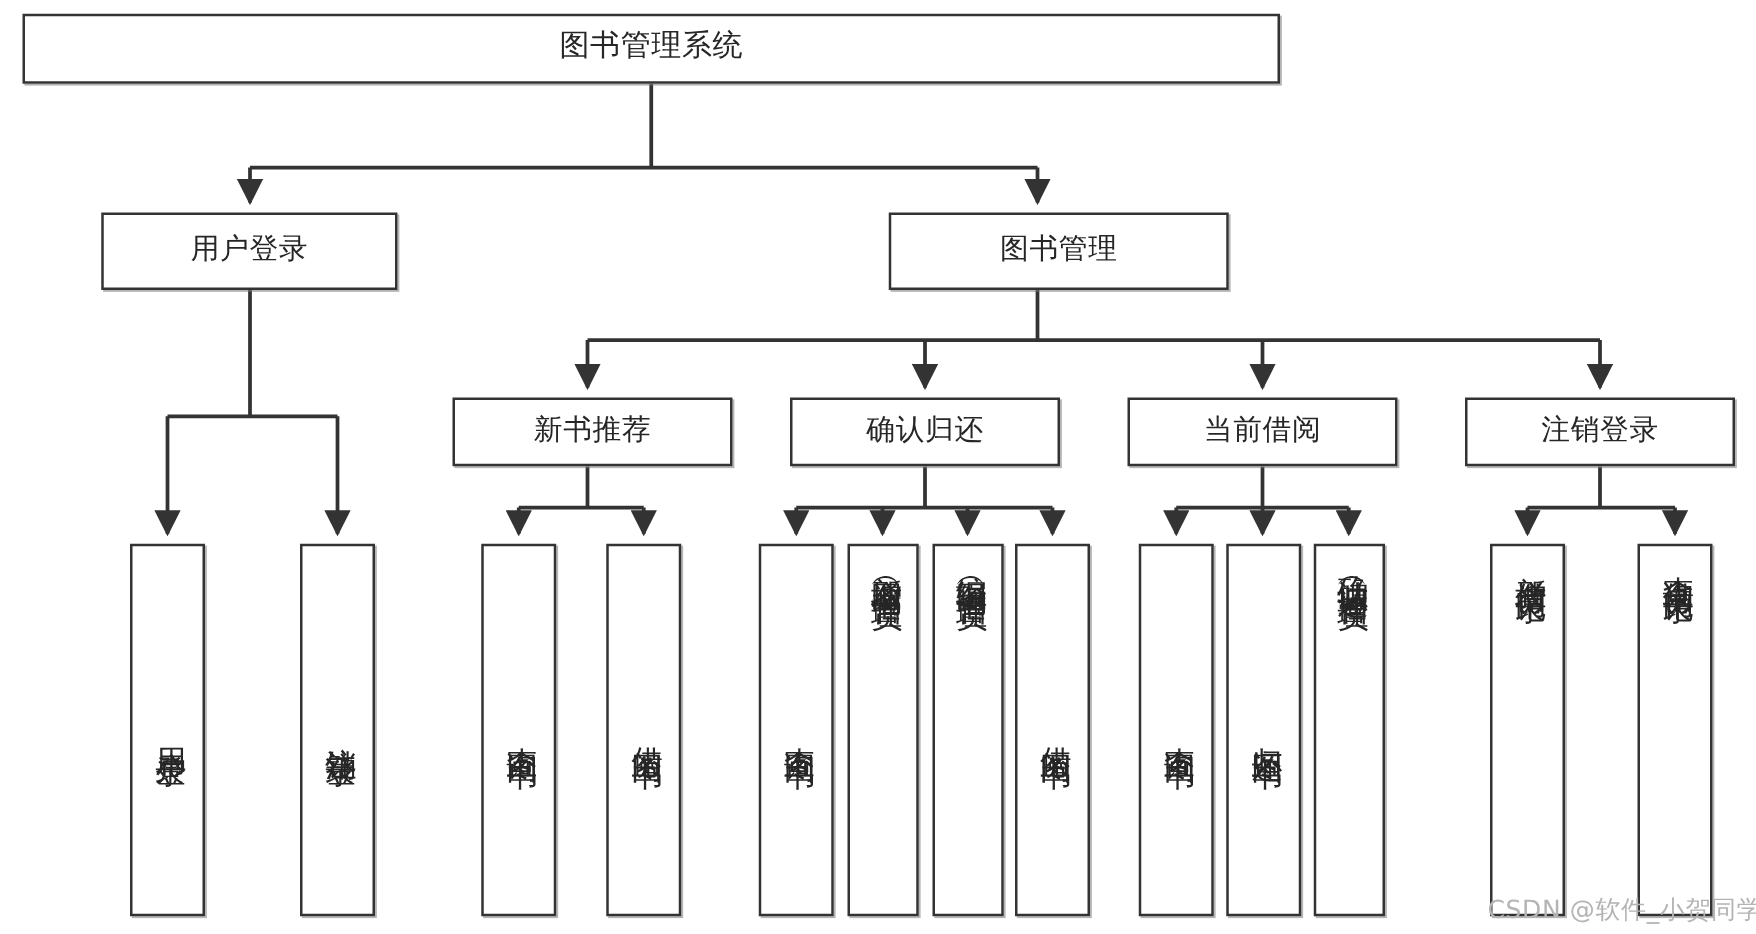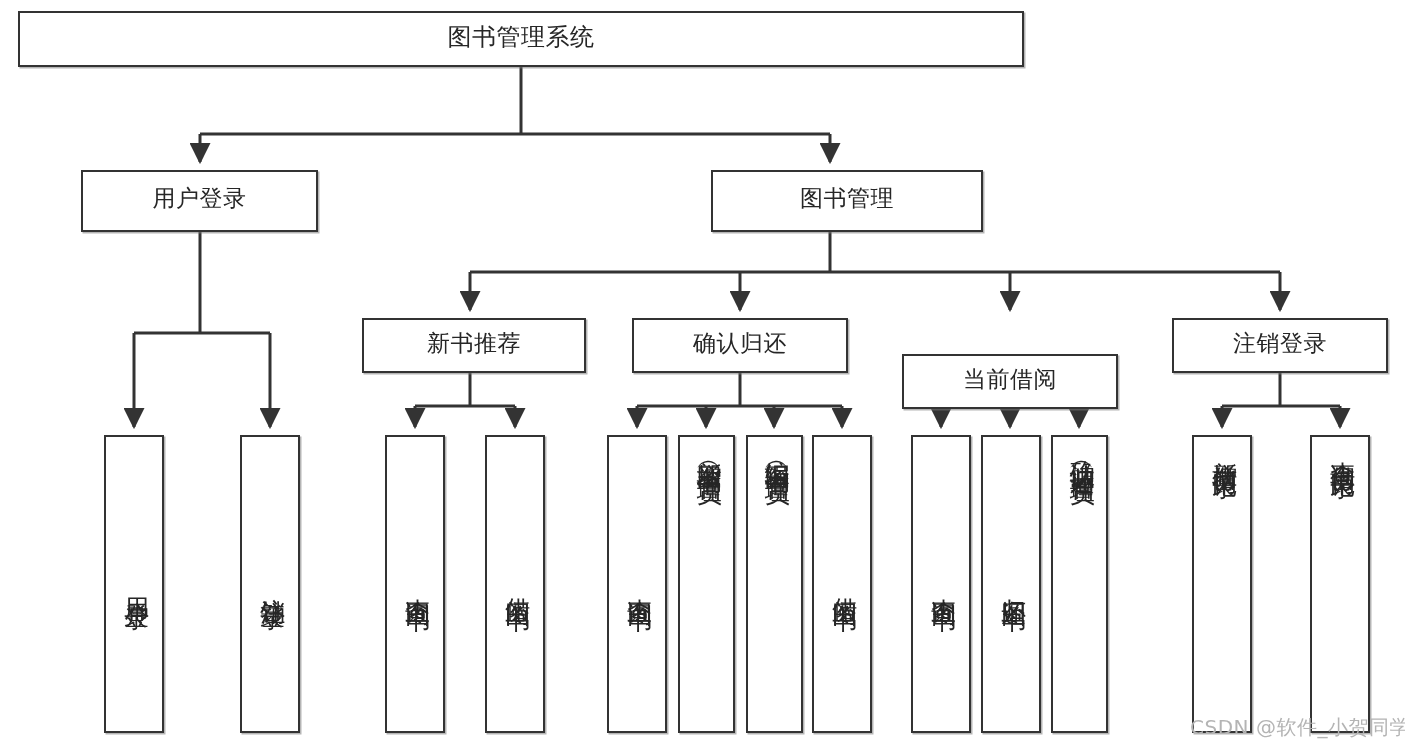--- a/index.html
+++ b/index.html
@@ -145,21 +145,21 @@
   </div>
 
   <div class="node horiz" style="left:362px;top:318px;width:224px;height:55px;">
     <span class="label">新书推荐</span>
   </div>
 
   <div class="node horiz" style="left:632px;top:318px;width:216px;height:55px;">
     <span class="label">确认归还</span>
   </div>
 
-  <div class="node horiz" style="left:902px;top:318px;width:216px;height:55px;margin-top:36px;">
+  <div class="node horiz" style="left:902px;top:318px;width:216px;height:55px;">
     <span class="label">当前借阅</span>
   </div>
 
   <div class="node horiz" style="left:1172px;top:318px;width:216px;height:55px;">
     <span class="label">注销登录</span>
   </div>
 
   <div class="node vert" style="left:104px;top:435px;width:60px;height:298px;">
     <span class="label">用户登录</span>
   </div>

